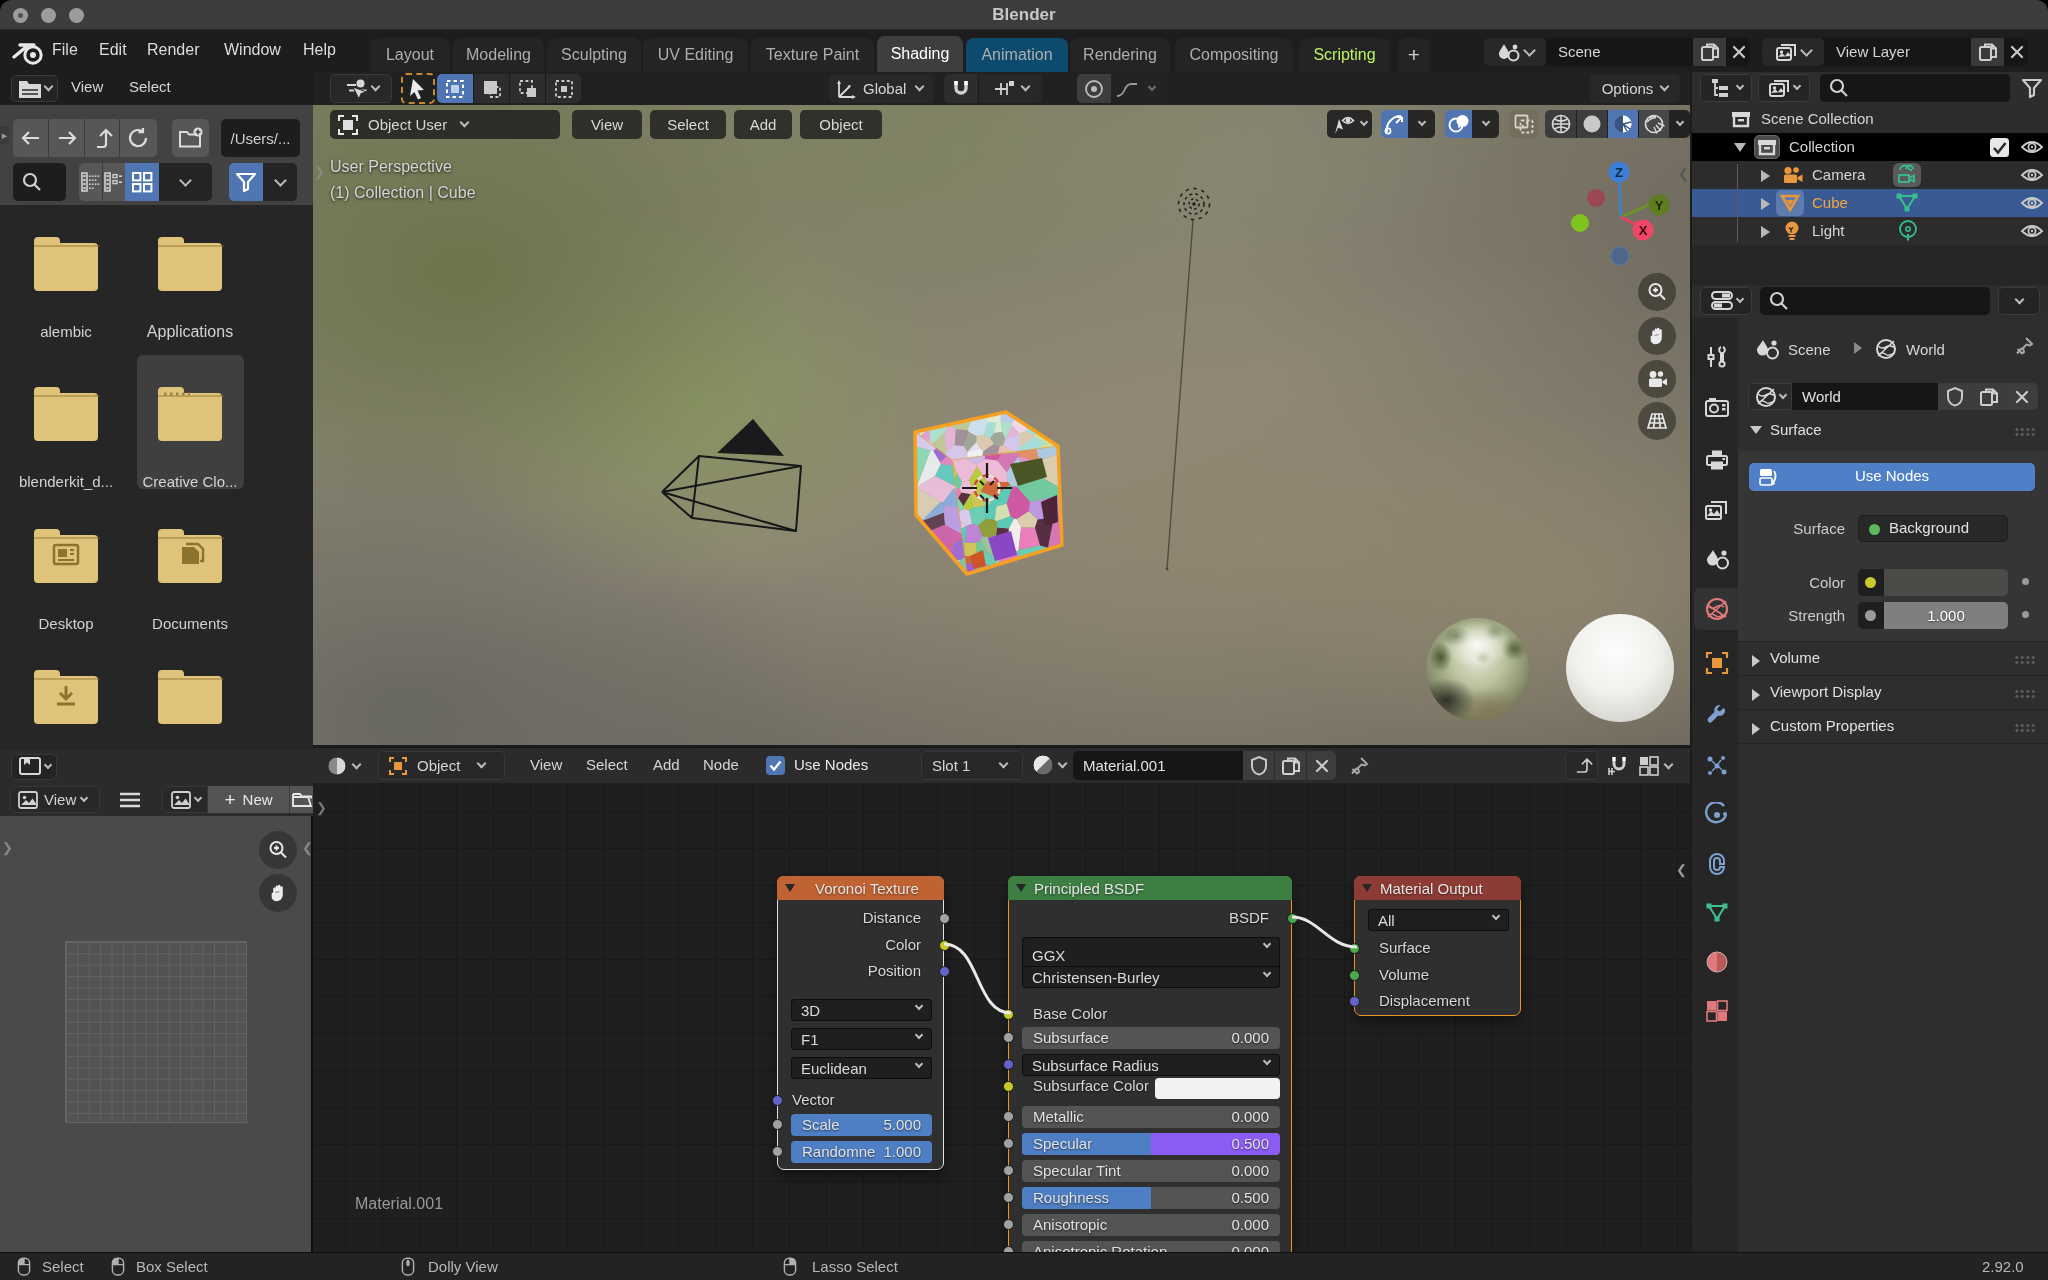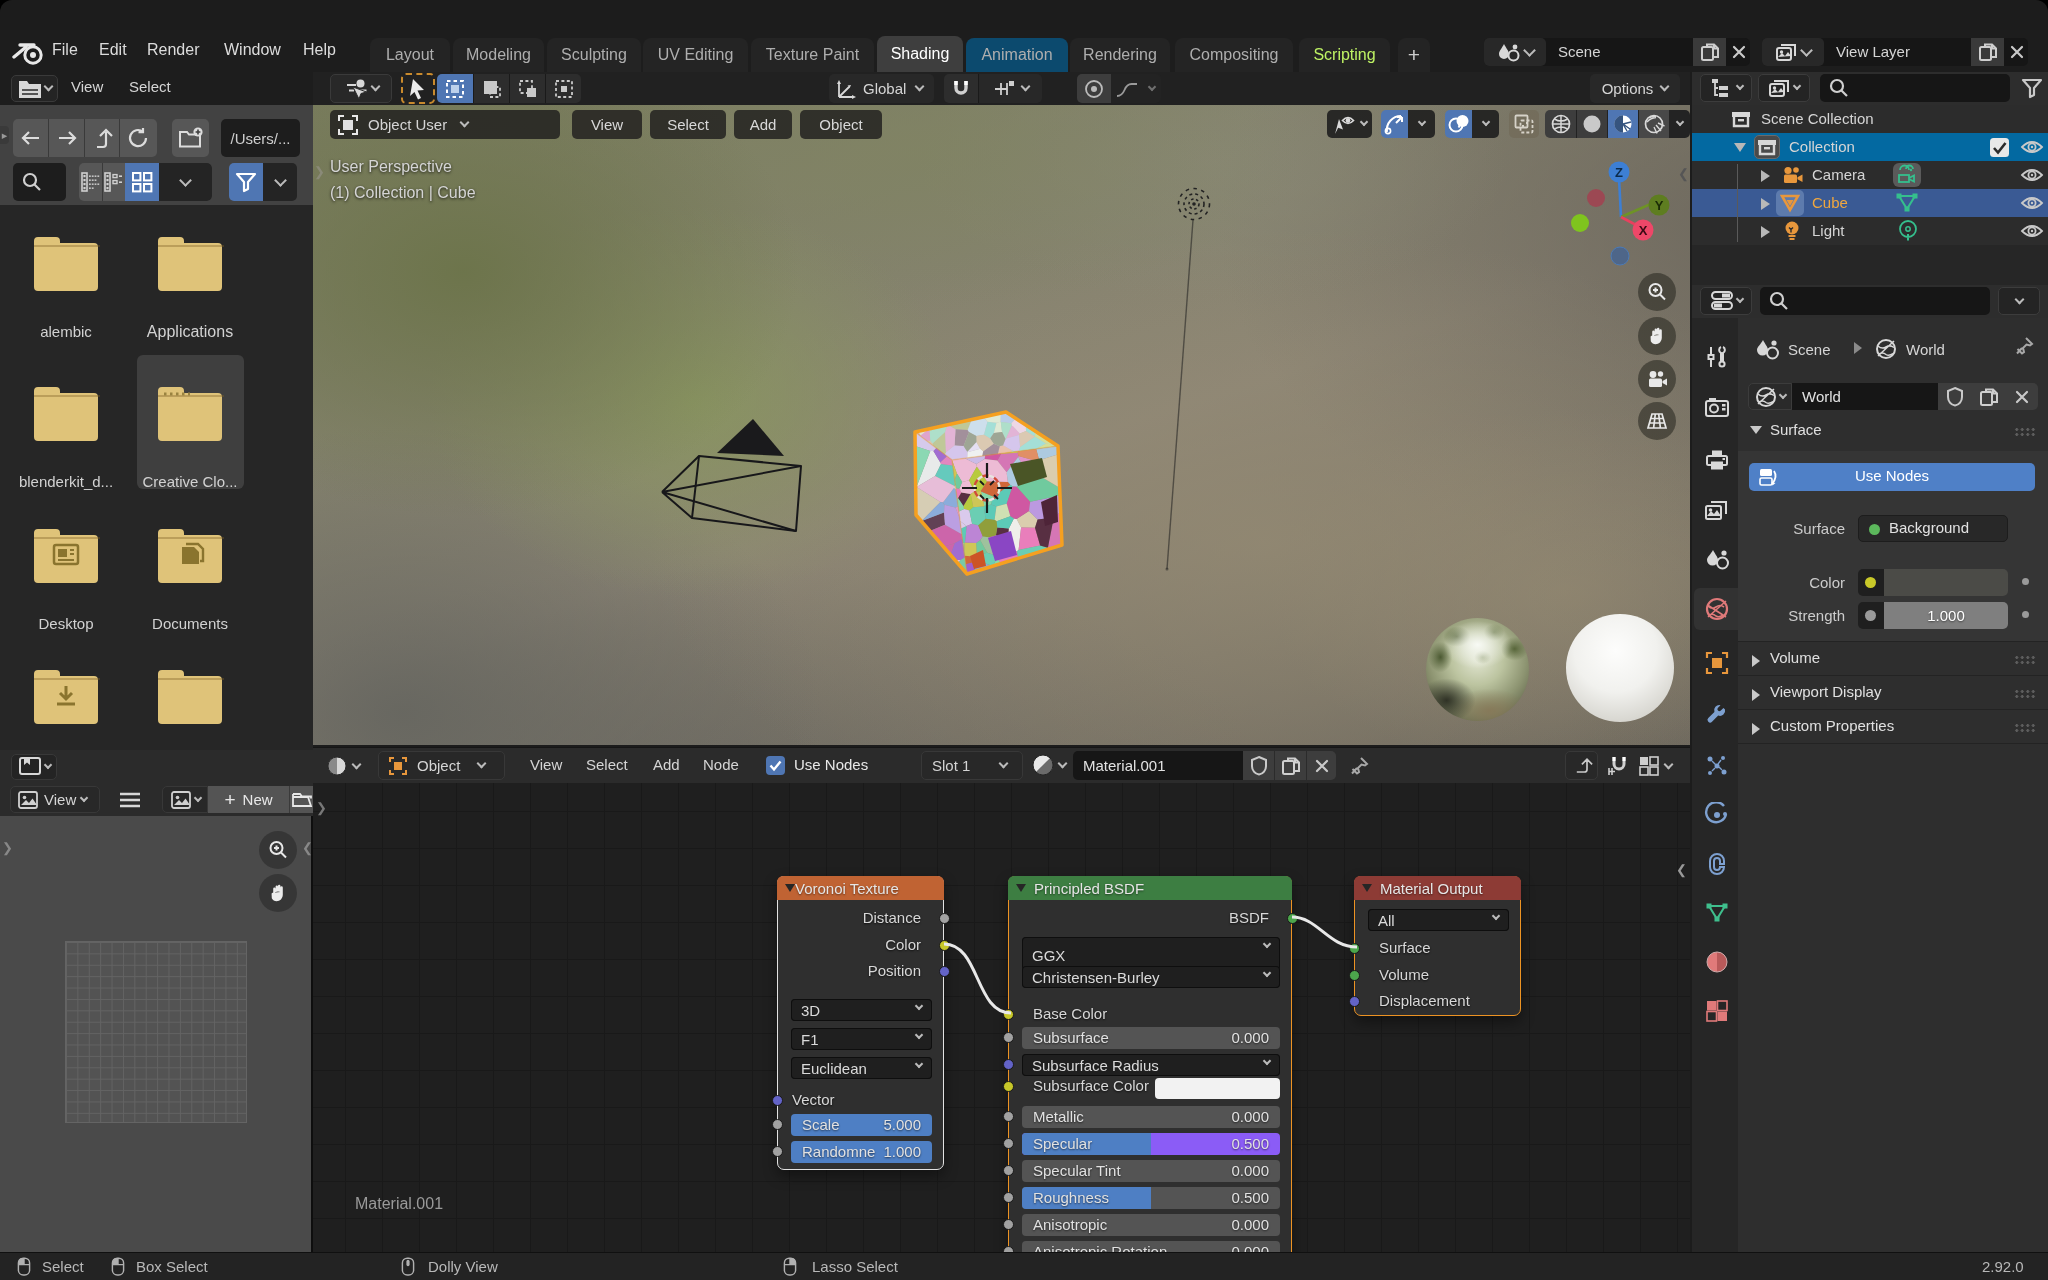--- a/index.html
+++ b/index.html
@@ -13,20 +13,27 @@
 .sock{position:absolute;width:11px;height:11px;border-radius:50%;border:1.5px solid #191919}
 .nrow{position:absolute;color:#d8d8d8;font-size:15px;text-shadow:0 1px 2px rgba(0,0,0,.7)}
 .slider{position:absolute;background:#545454;border-radius:4px;color:#e2e2e2;font-size:15px;overflow:hidden;text-shadow:0 1px 2px rgba(0,0,0,.6)}
 .ndrop{position:absolute;background:#1f1f1f;border-radius:4px;color:#dadada;font-size:15px;display:flex;align-items:center;padding-left:10px;box-shadow:inset 0 0 0 1px #0e0e0e}
 .grip{position:absolute;width:22px;height:10px;background-image:radial-gradient(circle,#6a6a6a 1.3px,transparent 1.6px);background-size:5.5px 5px;opacity:.8}
 .phead{position:absolute;color:#e0e0e0;font-size:15px}
 .lab{position:absolute;color:#cccccc;font-size:15px;text-align:right}
 </style></head><body>
 <div id="win">
 
+<div class="a" style="left:0;top:0;width:2048px;height:30px;background:#3e3d3e;border-bottom:1px solid #242424">
+ <div class="a" style="left:13px;top:8px;width:15px;height:15px;border-radius:50%;background:#9d9c9d"></div>
+ <div class="a" style="left:18px;top:13px;width:5px;height:5px;border-radius:50%;background:#525152"></div>
+ <div class="a" style="left:41px;top:8px;width:15px;height:15px;border-radius:50%;background:#9d9c9d"></div>
+ <div class="a" style="left:69px;top:8px;width:15px;height:15px;border-radius:50%;background:#9d9c9d"></div>
+ <div class="a" style="left:0;top:5px;width:2048px;text-align:center;color:#c8c8c8;font-size:17px;font-weight:bold">Blender</div>
+</div>
 
 <div class="a" style="left:0;top:30px;width:2048px;height:42px;background:#1d1d1d">
  <div class="a" style="left:12px;top:6px">
         <svg width="36" height="30" viewBox="0 0 36 30">
 <g fill="none" stroke="#e8e8e8" stroke-width="3">
 <circle cx="21" cy="19" r="8.2"></circle>
 </g>
 <circle cx="21" cy="19" r="3" fill="#e8e8e8"></circle>
 <path d="M2 21 L14 11 M8 9 L22 9" stroke="#e8e8e8" stroke-width="3.4" stroke-linecap="round"></path>
 </svg>
@@ -751,21 +758,21 @@
 
 <div class="a" style="left:313px;top:783px;width:1377px;height:469px;background:#1f1f1f;background-image:linear-gradient(#191919 1.5px,transparent 1.5px),linear-gradient(90deg,#191919 1.5px,transparent 1.5px);background-size:37px 37px;background-position:-5px -9px;overflow:hidden">
  <div class="a" style="left:42px;top:412px;color:#9a9a9a;font-size:16px">Material.001</div>
 </div>
 
 <div class="a" style="left:777px;top:876px;width:167px;height:294px;background:rgba(48,48,48,0.95);border:1.5px solid #e2e2e2;border-radius:7px;box-shadow:0 6px 14px rgba(0,0,0,0.4)">
  <div class="a" style="left:-1px;top:-1px;width:167px;height:24px;background:#c06333;border-radius:6px 6px 0 0;display:flex;align-items:center">
   <svg width="10" height="8" viewBox="0 0 10 8" style="margin-left:8px">
           <path d="M0 0 h10 l-5 8 Z" fill="#262626"></path>
         </svg>
-  <span style="color:#e6e6e6;font-size:15px;margin-left:0;text-shadow:0 1px 2px rgba(0,0,0,.5)">Voronoi Texture</span>
+  <span style="color:#e6e6e6;font-size:15px;margin-left:20px;text-shadow:0 1px 2px rgba(0,0,0,.5)">Voronoi Texture</span>
  </div>
  <div class="nrow" style="right:22px;top:32px">Distance</div>
       <div class="sock" style="left:161px;top:36px;background:#a1a1a1"></div>
       <div class="nrow" style="right:22px;top:59px">Color</div>
       <div class="sock" style="left:161px;top:63px;background:#c7c729"></div>
       <div class="nrow" style="right:22px;top:85px">Position</div>
       <div class="sock" style="left:161px;top:89px;background:#6363c7"></div>
       <div class="ndrop" style="left:13px;top:122px;width:141px;height:22px">3D<div class="chev" style="width:6px;height:6px;position:absolute;right:10px;top:8px"></div></div>
       <div class="ndrop" style="left:13px;top:151px;width:141px;height:22px">F1<div class="chev" style="width:6px;height:6px;position:absolute;right:10px;top:8px"></div></div>
       <div class="ndrop" style="left:13px;top:180px;width:141px;height:22px">Euclidean<div class="chev" style="width:6px;height:6px;position:absolute;right:10px;top:8px"></div></div>
@@ -893,21 +900,21 @@
  <div class="a" style="left:0;top:33px;width:356px;height:28px;background:#2c2c2c">
         <div class="a" style="left:38px;top:4px">
           <svg width="22" height="20" viewBox="0 0 22 20">
             <rect x="2" y="3" width="18" height="5" fill="#d8d8d8"></rect>
             <path d="M4 8 v9 h14 V8" fill="none" stroke="#d8d8d8" stroke-width="2.4"></path>
             <rect x="8" y="10" width="6" height="2.4" fill="#d8d8d8"></rect>
           </svg>
         </div>
         <div class="a tt" style="left:69px;top:5px">Scene Collection</div>
       </div>
-      <div class="a" style="left:0;top:61px;width:356px;height:28px;background:#0369a1">
+      <div class="a" style="left:0;top:61px;width:356px;height:28px;background:#000000">
         <div class="a" style="left:42px;top:9px">
           <svg width="12" height="10" viewBox="0 0 12 10">
             <path d="M0 1 h12 l-6 9 Z" fill="#b8b8b8"></path>
           </svg>
         </div>
         <div class="a" style="left:62px;top:2px;width:26px;height:24px;background:#4a4a4a;border:1px solid #6a6a6a;border-radius:5px"></div>
         <div class="a" style="left:64px;top:4px">
           <svg width="22" height="20" viewBox="0 0 22 20">
             <rect x="2" y="3" width="18" height="5" fill="#d8d8d8"></rect>
             <path d="M4 8 v9 h14 V8" fill="none" stroke="#d8d8d8" stroke-width="2.4"></path>

